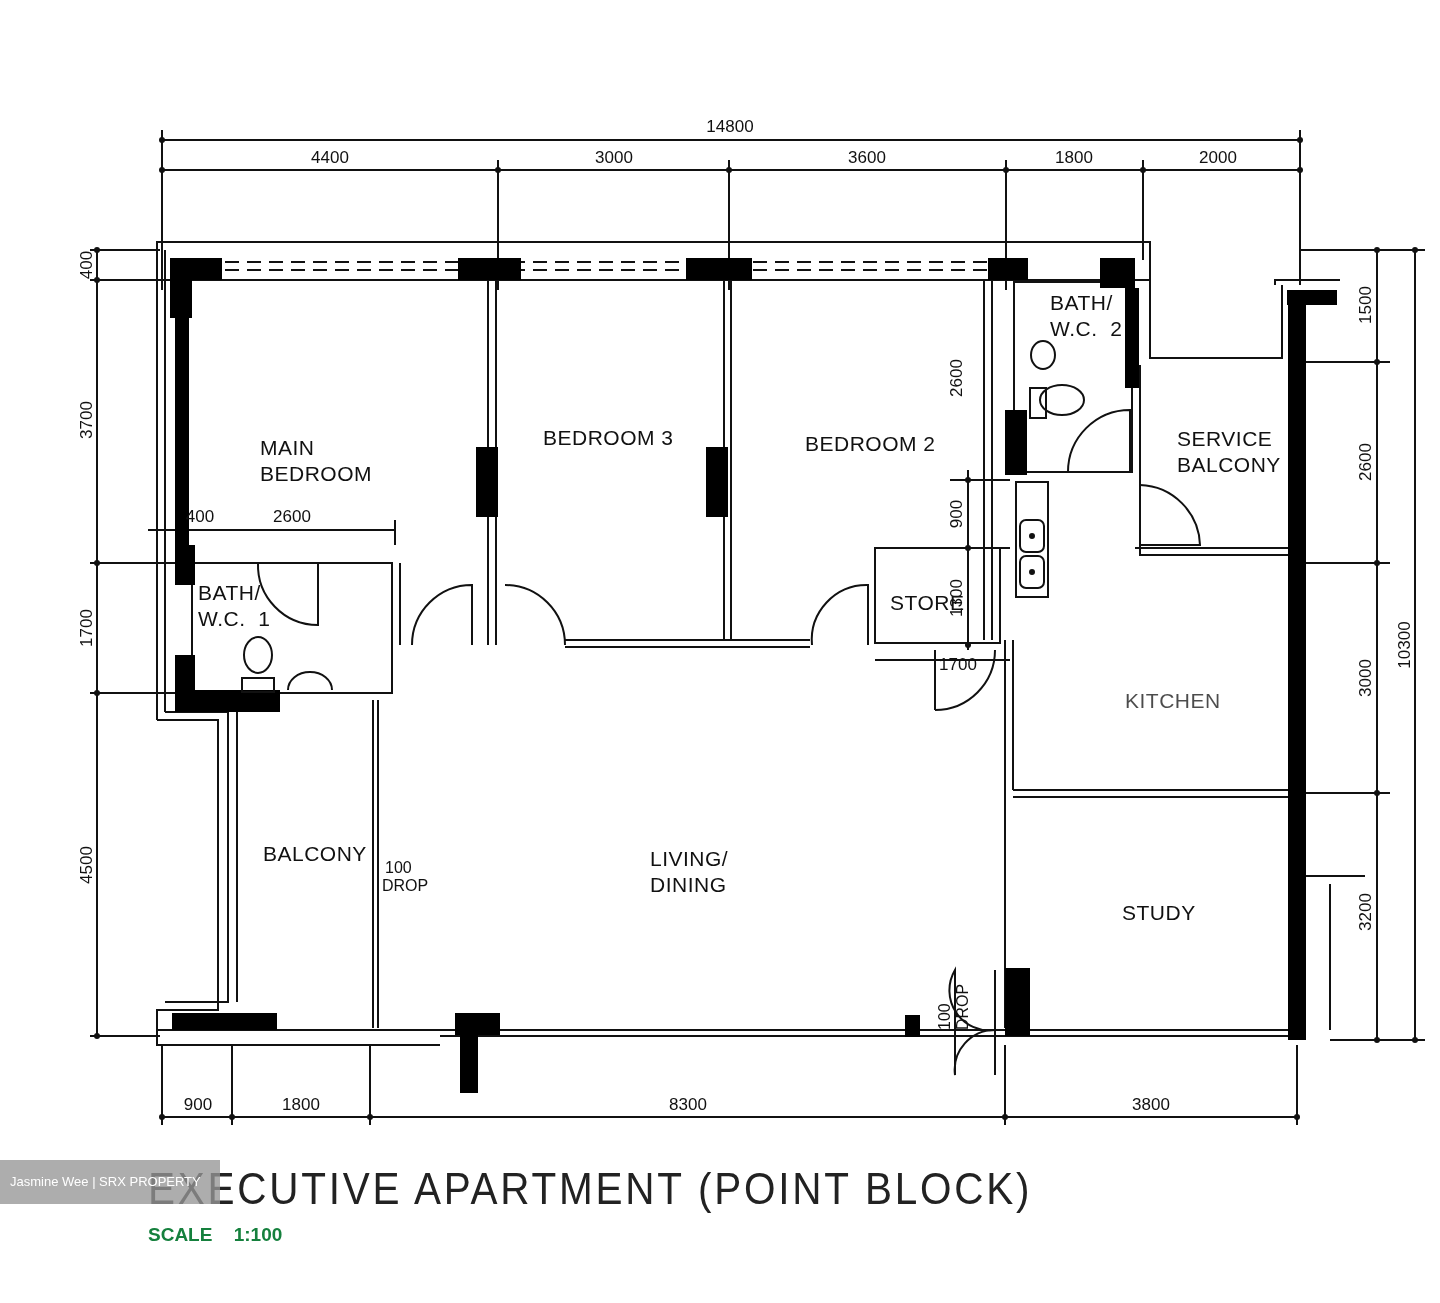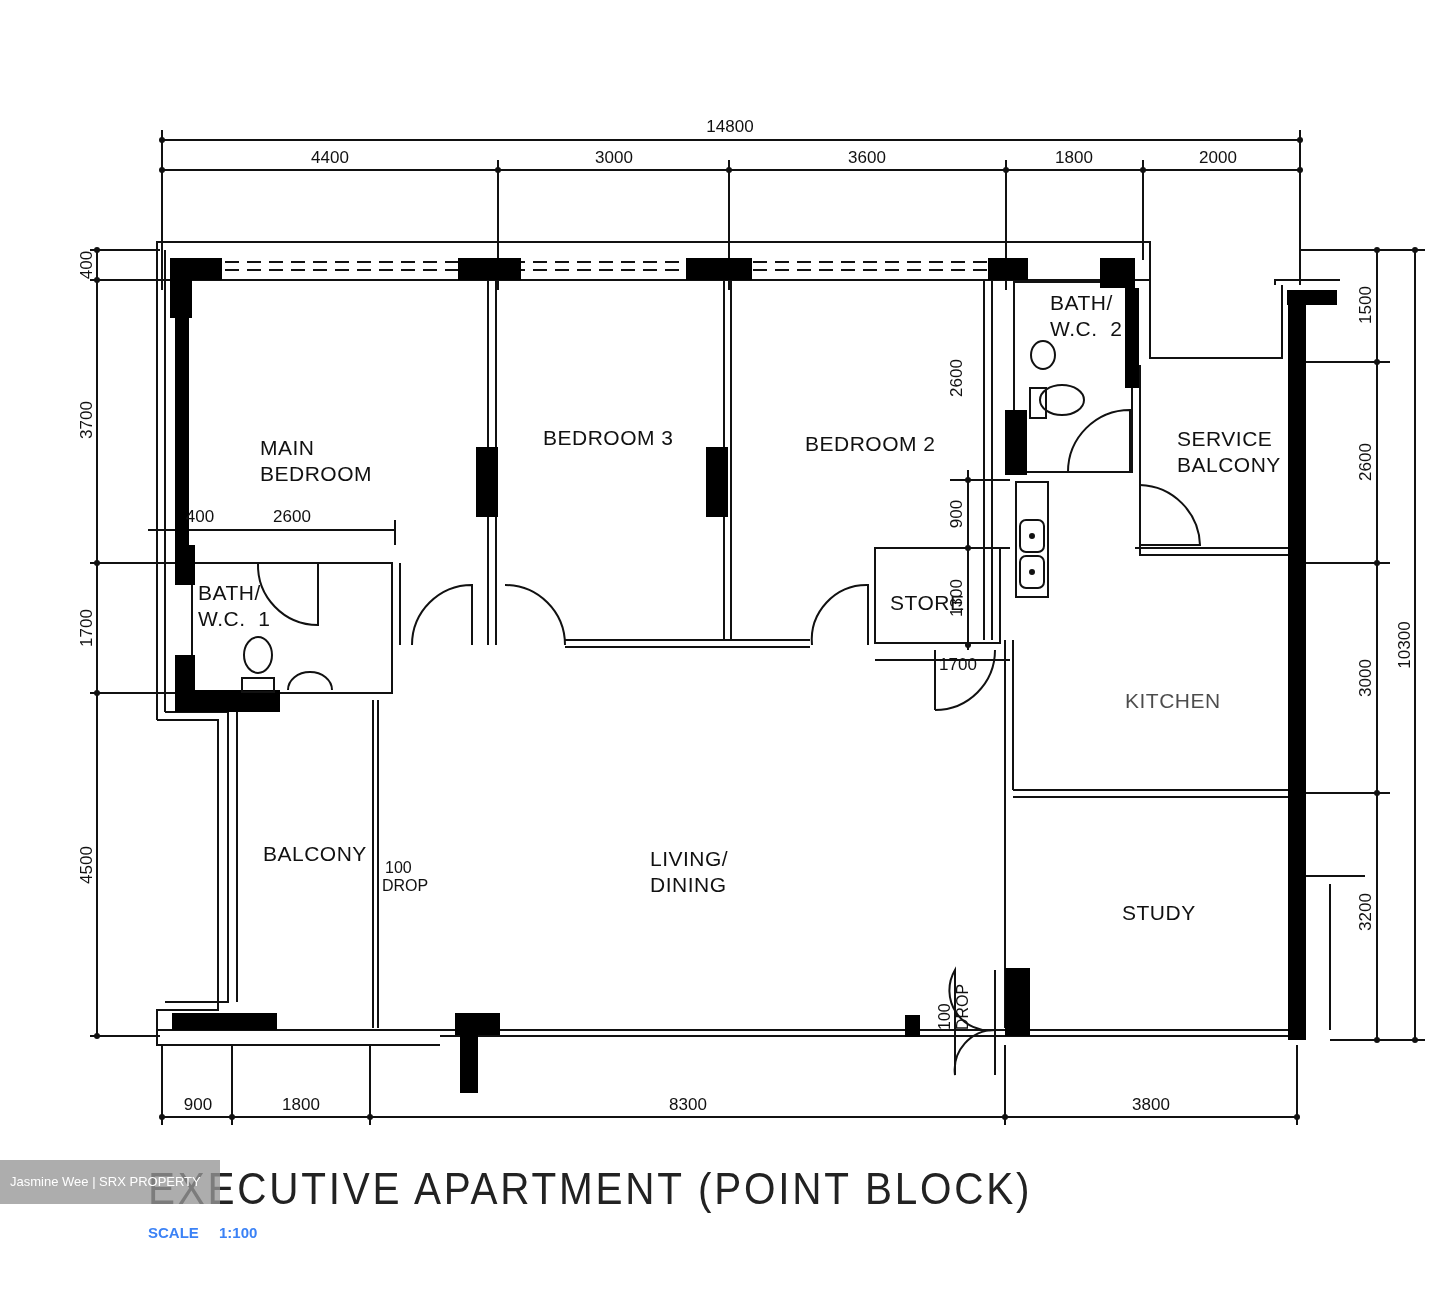--- a/index.html
+++ b/index.html
@@ -8,22 +8,22 @@
     #plan { position: absolute; left: 0; top: 0; width: 1440px; height: 1303px; }
     .dimtxt { font-family: "Liberation Sans", sans-serif; font-size: 17px; fill: #111; }
     .roomtxt { font-family: "Liberation Sans", sans-serif; font-size: 21px; fill: #111; letter-spacing: 0.5px; }
     .smalltxt { font-family: "Liberation Sans", sans-serif; font-size: 16px; fill: #111; }
     .watermark { position: absolute; left: 0; top: 1160px; width: 220px; height: 44px;
                  background: rgba(150,150,150,0.78); color: #fff; font-size: 13px;
                  line-height: 44px; padding-left: 10px; box-sizing: border-box; white-space: nowrap; }
     .title { position: absolute; left: 148px; top: 1164px; font-size: 44px; font-weight: normal;
              letter-spacing: 3px; color: #222; transform: scaleX(0.92); transform-origin: left top;
              font-family: "Liberation Sans", sans-serif; white-space: nowrap; }
-    .scale { position: absolute; left: 148px; top: 1224px; font-size: 15px; font-weight: bold;
-             color: #3b82f6; white-space: nowrap; word-spacing: 16px; }
+    .scale { position: absolute; left: 148px; top: 1224px; font-size: 19px; font-weight: bold;
+             color: #15803d; white-space: nowrap; word-spacing: 16px; }
   </style>
 </head>
 <body>
 
 <svg id="plan" viewBox="0 0 1440 1303" xmlns="http://www.w3.org/2000/svg">
   <g stroke="#111" stroke-width="2" fill="none">
 
     <g>
       <line x1="162" y1="140" x2="1300" y2="140"></line>
       <line x1="162" y1="170" x2="1300" y2="170"></line>

